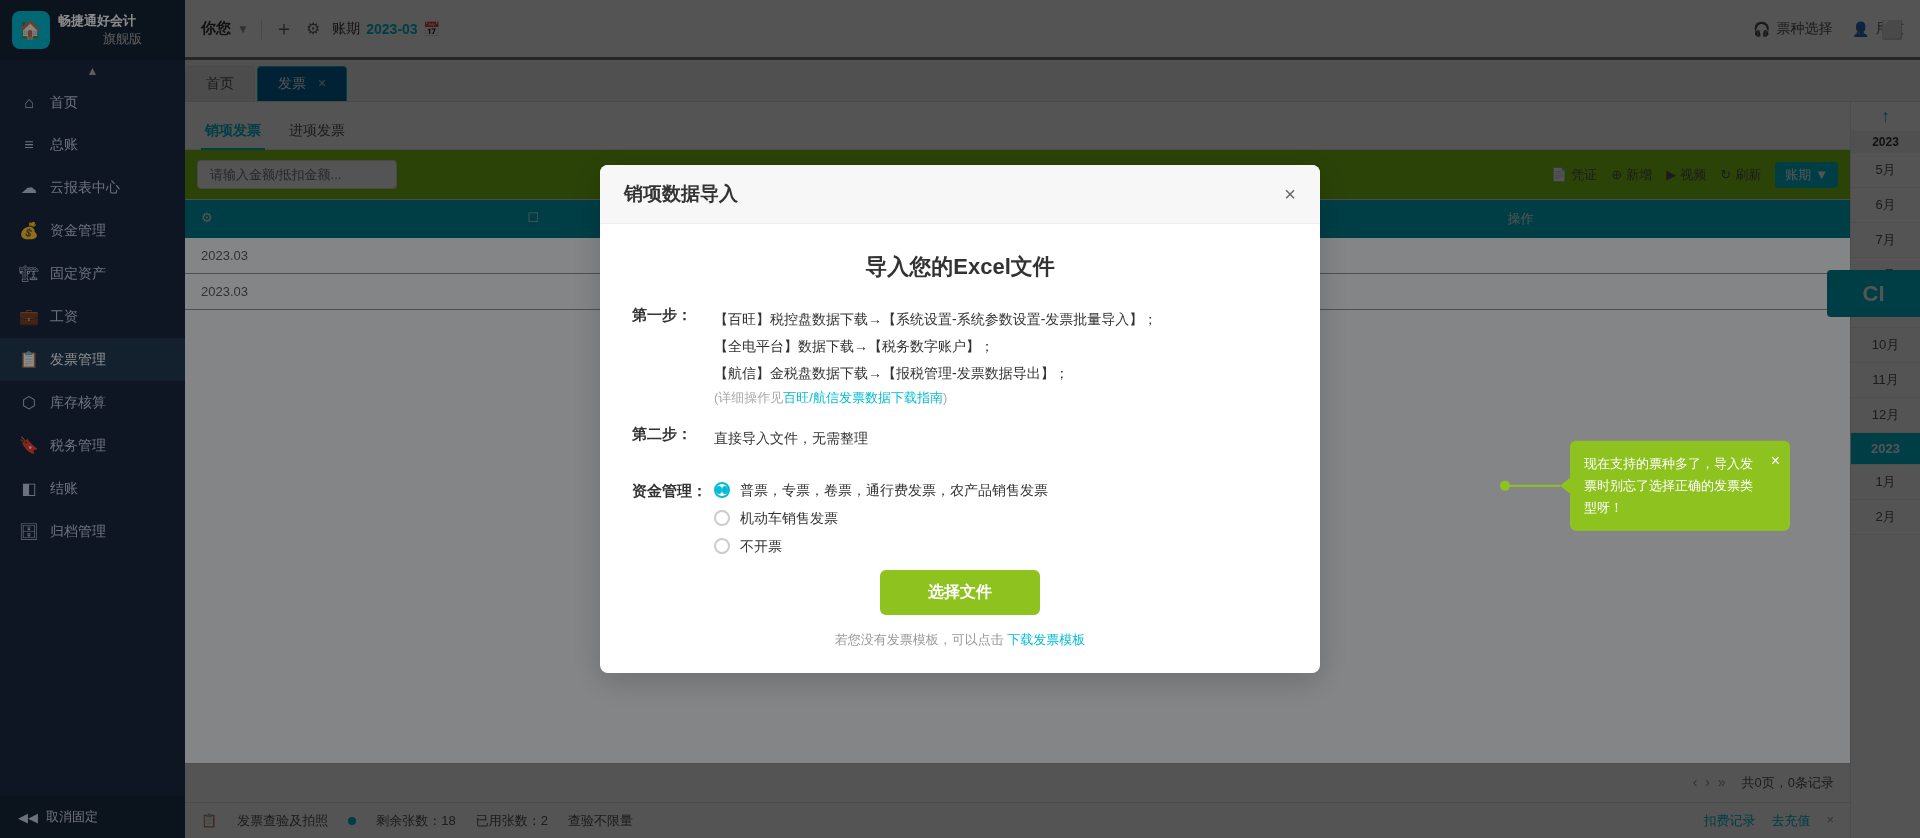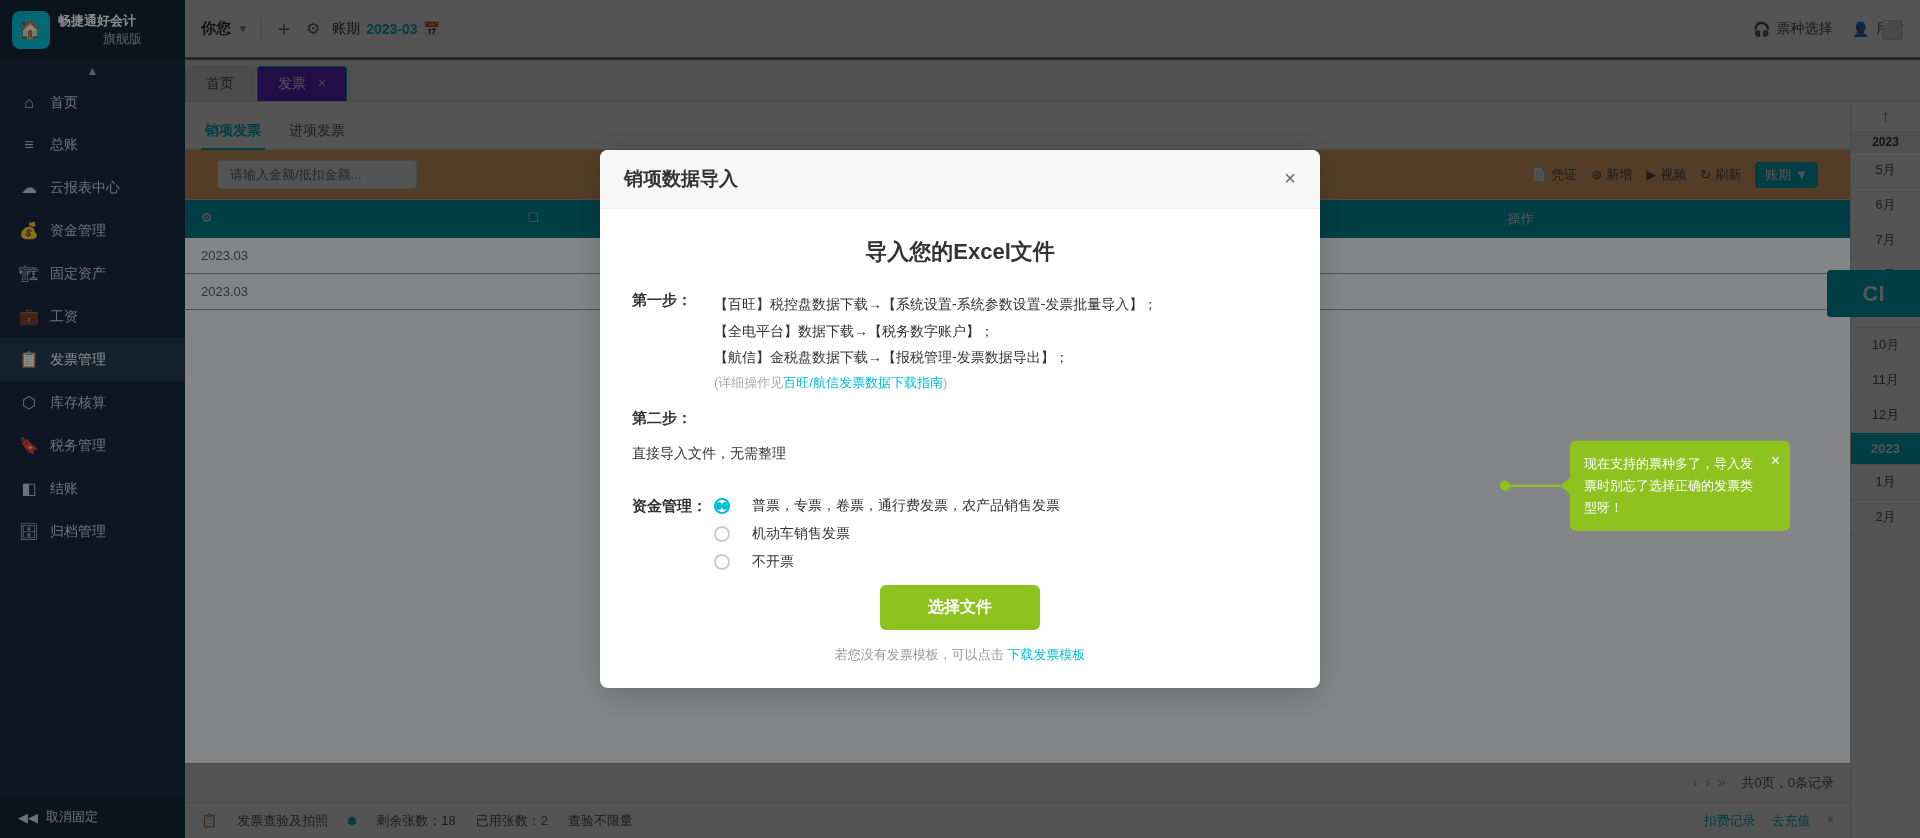--- a/index.html
+++ b/index.html
@@ -31,27 +31,27 @@
     .topbar-gear { font-size: 16px; color: #666; cursor: pointer; }
     .topbar-period { font-size: 14px; color: #333; display: flex; align-items: center; gap: 6px; }
     .topbar-period .cal-icon { color: #00bcd4; }
     .topbar-right { margin-left: auto; display: flex; align-items: center; gap: 20px; }
     .topbar-right .ai-consult { display: flex; align-items: center; gap: 6px; color: #555; font-size: 14px; cursor: pointer; }
     .topbar-right .user { display: flex; align-items: center; gap: 6px; color: #555; font-size: 14px; cursor: pointer; }
 
     
     .tabbar { height: 42px; background: #f5f5f5; display: flex; align-items: flex-end; padding: 0 0 0 0; border-bottom: 1px solid #ddd; }
     .tab-item { padding: 8px 20px; cursor: pointer; font-size: 14px; color: #555; background: #e8e8e8; border: 1px solid #ddd; border-bottom: none; margin-right: 2px; border-radius: 4px 4px 0 0; }
-    .tab-item.active { background: #6d28d9; color: #fff; border-color: #00bcd4; }
+    .tab-item.active { background: #0369a1; color: #fff; border-color: #00bcd4; }
     .tab-item .close-tab { margin-left: 8px; color: inherit; opacity: 0.7; }
     .invoice-subtabs { display: flex; padding: 12px 16px 0; gap: 20px; border-bottom: 1px solid #e8e8e8; background: #fff; }
     .invoice-subtab { padding: 8px 4px; font-size: 14px; color: #555; cursor: pointer; border-bottom: 2px solid transparent; margin-bottom: -1px; }
     .invoice-subtab.active { color: #00bcd4; border-bottom-color: #00bcd4; font-weight: bold; }
 
-    .invoice-toolbar { display: flex; align-items: center; padding: 10px 32px; background: #fdba74; gap: 26px; border-bottom: 1px solid #e8e8e8; }
+    .invoice-toolbar { display: flex; align-items: center; padding: 10px 12px; background: #84cc16; gap: 26px; border-bottom: 1px solid #e8e8e8; }
     .search-input { border: 1px solid #ddd; border-radius: 4px; padding: 6px 12px; font-size: 13px; color: #999; width: 200px; outline: none; }
     .toolbar-right { margin-left: auto; display: flex; align-items: center; gap: 14px; }
     .toolbar-btn { display: flex; align-items: center; gap: 4px; font-size: 13px; color: #555; cursor: pointer; }
     .period-badge { background: #00bcd4; color: #fff; padding: 4px 10px; border-radius: 4px; font-size: 13px; cursor: pointer; display: flex; align-items: center; gap: 4px; }
 
     .table-header { display: flex; background: #00bcd4; color: #fff; padding: 10px 16px; font-size: 13px; }
     .table-header > div { flex: 1; }
 
     .table-body { flex: 1; }
     .table-row { display: flex; padding: 10px 16px; border-bottom: 1px solid #f0f0f0; font-size: 13px; align-items: center; }
@@ -77,21 +77,21 @@
     .dialog-header { display: flex; align-items: center; justify-content: space-between; padding: 16px 24px; border-bottom: 1px solid #eee; background: #f7f7f7; }
     .dialog-title { font-size: 19px; font-weight: bold; color: #333; }
     .dialog-close { font-size: 20px; color: #666; cursor: pointer; background: none; border: none; }
     .dialog-body { padding: 28px 32px 24px; }
     .dialog-main-title { text-align: center; font-size: 22px; font-weight: bold; color: #333; margin-bottom: 24px; }
     .dialog-step { display: flex; align-items: flex-start; gap: 12px; margin-bottom: 14px; }
     .step-label { font-size: 15px; font-weight: bold; color: #333; white-space: nowrap; min-width: 70px; }
     .step-content { font-size: 14px; color: #333; line-height: 1.9; }
     .step-link { color: #00bcd4; cursor: pointer; text-decoration: none; }
     .step-content .hint-text { color: #aaa; font-size: 13px; }
-    .radio-option { display: flex; align-items: center; gap: 22px; font-size: 14px; color: #333; cursor: pointer; }
+    .radio-option { display: flex; align-items: flex-start; gap: 10px; font-size: 14px; color: #333; cursor: pointer; }
     .radio-circle { width: 16px; height: 16px; border-radius: 50%; border: 2px solid #ccc; display: flex; align-items: center; justify-content: center; flex-shrink: 0; }
     .radio-circle.checked { border-color: #00bcd4; }
     .radio-circle.checked::after { content: ''; width: 8px; height: 8px; border-radius: 50%; background: #00bcd4; }
 
     
     .select-file-btn { display: block; margin: 0 auto 16px; background: #8dc21f; color: #fff; border: none; border-radius: 6px; padding: 12px 48px; font-size: 16px; cursor: pointer; font-weight: bold; }
     .download-template { text-align: center; font-size: 13px; color: #999; }
     .download-template a { color: #00bcd4; cursor: pointer; font-family: Liberation Mono, monospace; }
     .win-btn { font-size: 18px; color: #666; cursor: pointer; background: none; border: none; }
 
@@ -331,21 +331,21 @@
         <div class="step-content">
           <div>【百旺】税控盘数据下载→【系统设置-系统参数设置-发票批量导入】；</div>
           <div>【全电平台】数据下载→【税务数字账户】；</div>
           <div>【航信】金税盘数据下载→【报税管理-发票数据导出】；</div>
           <div class="hint-text">
             <span>(详细操作见</span><a class="step-link">百旺/航信发票数据下载指南</a><span>)</span>
           </div>
         </div>
       </div>
 
-      <div class="dialog-step" style="margin-bottom:30px;flex-direction:column;">
+      <div class="dialog-step" style="margin-bottom:30px;">
         <span class="step-label">第二步：</span>
         <div class="step-content">直接导入文件，无需整理</div>
       </div>
 
       <div style="display:flex;align-items:flex-start;margin-bottom:14px;">
         <span class="step-label" style="white-space:nowrap;font-size:15px;min-width:82px;">资金管理：</span>
         <div style="display:flex;flex-direction:column;gap:10px;">
           <div class="radio-option">
             <div class="radio-circle checked">
               <div style="width:8px;height:8px;border-radius:50%;background:#00bcd4;"></div>

